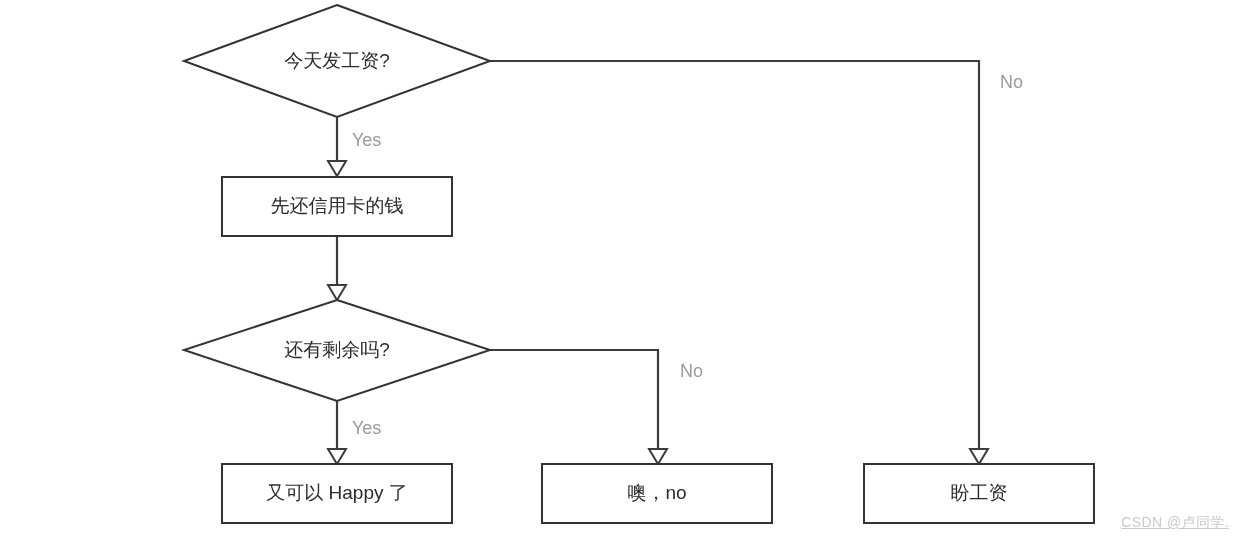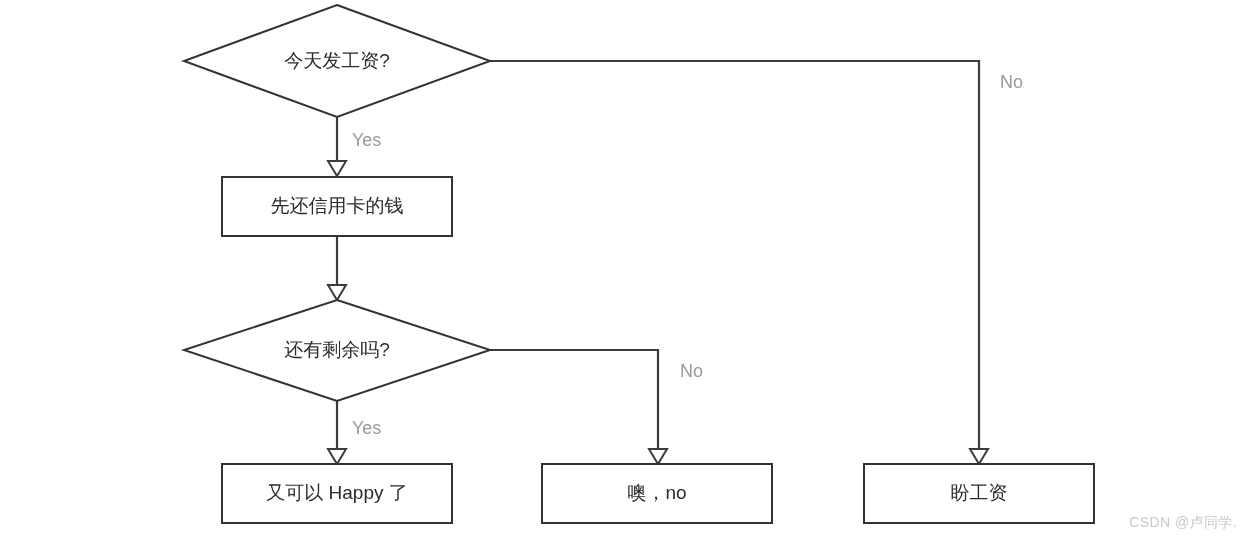--- a/index.html
+++ b/index.html
@@ -54,27 +54,28 @@
   }
   .edge-label {
     font-family: "Liberation Sans", "DejaVu Sans", sans-serif;
     font-size: 18px;
     fill: #9a9a9a;
     text-anchor: start;
     dominant-baseline: middle;
   }
   .watermark-text {
     position: absolute;
-    right: 12px;
+    right: 20px;
     bottom: 6px;
     font-family: "Liberation Sans", "DejaVu Sans", sans-serif;
     font-size: 14px;
     color: #c9c9c9;
     letter-spacing: 0.4px;
     user-select: none;
+    text-decoration: underline;
   }
 </style>
 </head>
 <body>
 
 <div id="canvas-wrap">
 
   <svg id="flow-svg" viewBox="0 0 1249 538">
 
     <g>

